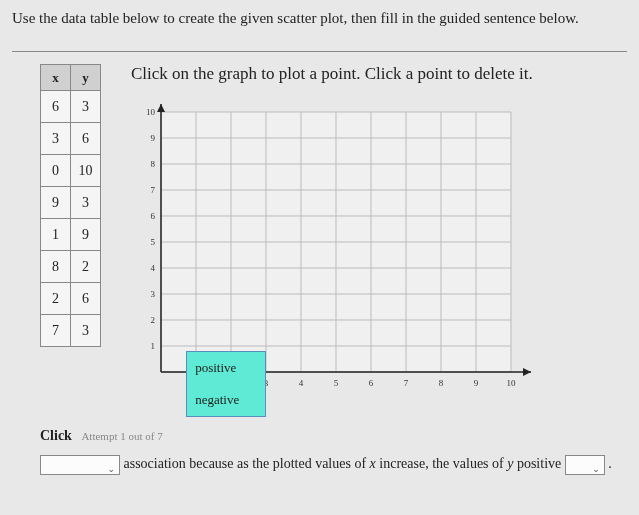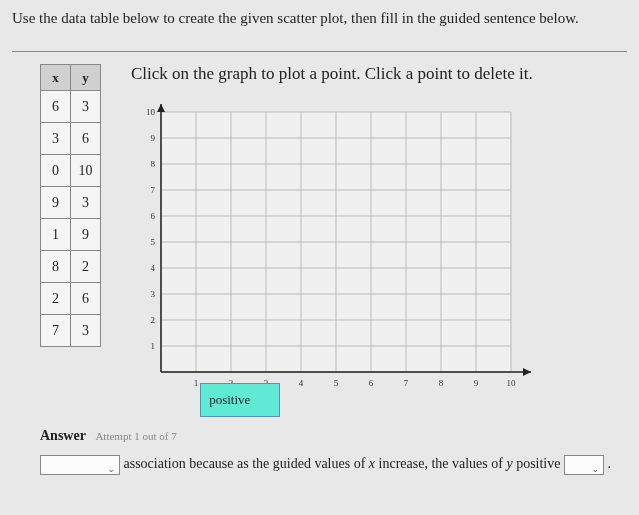--- a/index.html
+++ b/index.html
@@ -223,33 +223,34 @@
             <text x="350" y="274">10</text>
           </g>
         </g>
       </svg>
     </div>
   </div>
 </div>
 
 <div class="answer-area">
   <div>
-    <span class="answer-label">Answer</span>
+    <span class="answer-label">Click</span>
     <span class="attempt">Attempt 1 out of 7</span>
     <span class="dropdown-open" style="margin-left:20px;">
       <span class="dropdown-options">
         <div>positive</div>
+        <div>negative</div>
       </span>
     </span>
   </div>
   <div class="sentence">
     <span class="select-box">
       <span class="select-arrow">⌄</span>
     </span>
-    <span>association because as the guided values of</span>
+    <span>association because as the plotted values of</span>
     <span class="ital">x</span>
     <span>increase,</span>
   </div>
   <div class="sentence">
     <span>the values of</span>
     <span class="ital">y</span>
     <span>positive</span>
     <span class="select-box" style="width:40px;">
       <span class="select-arrow">⌄</span>
     </span>

